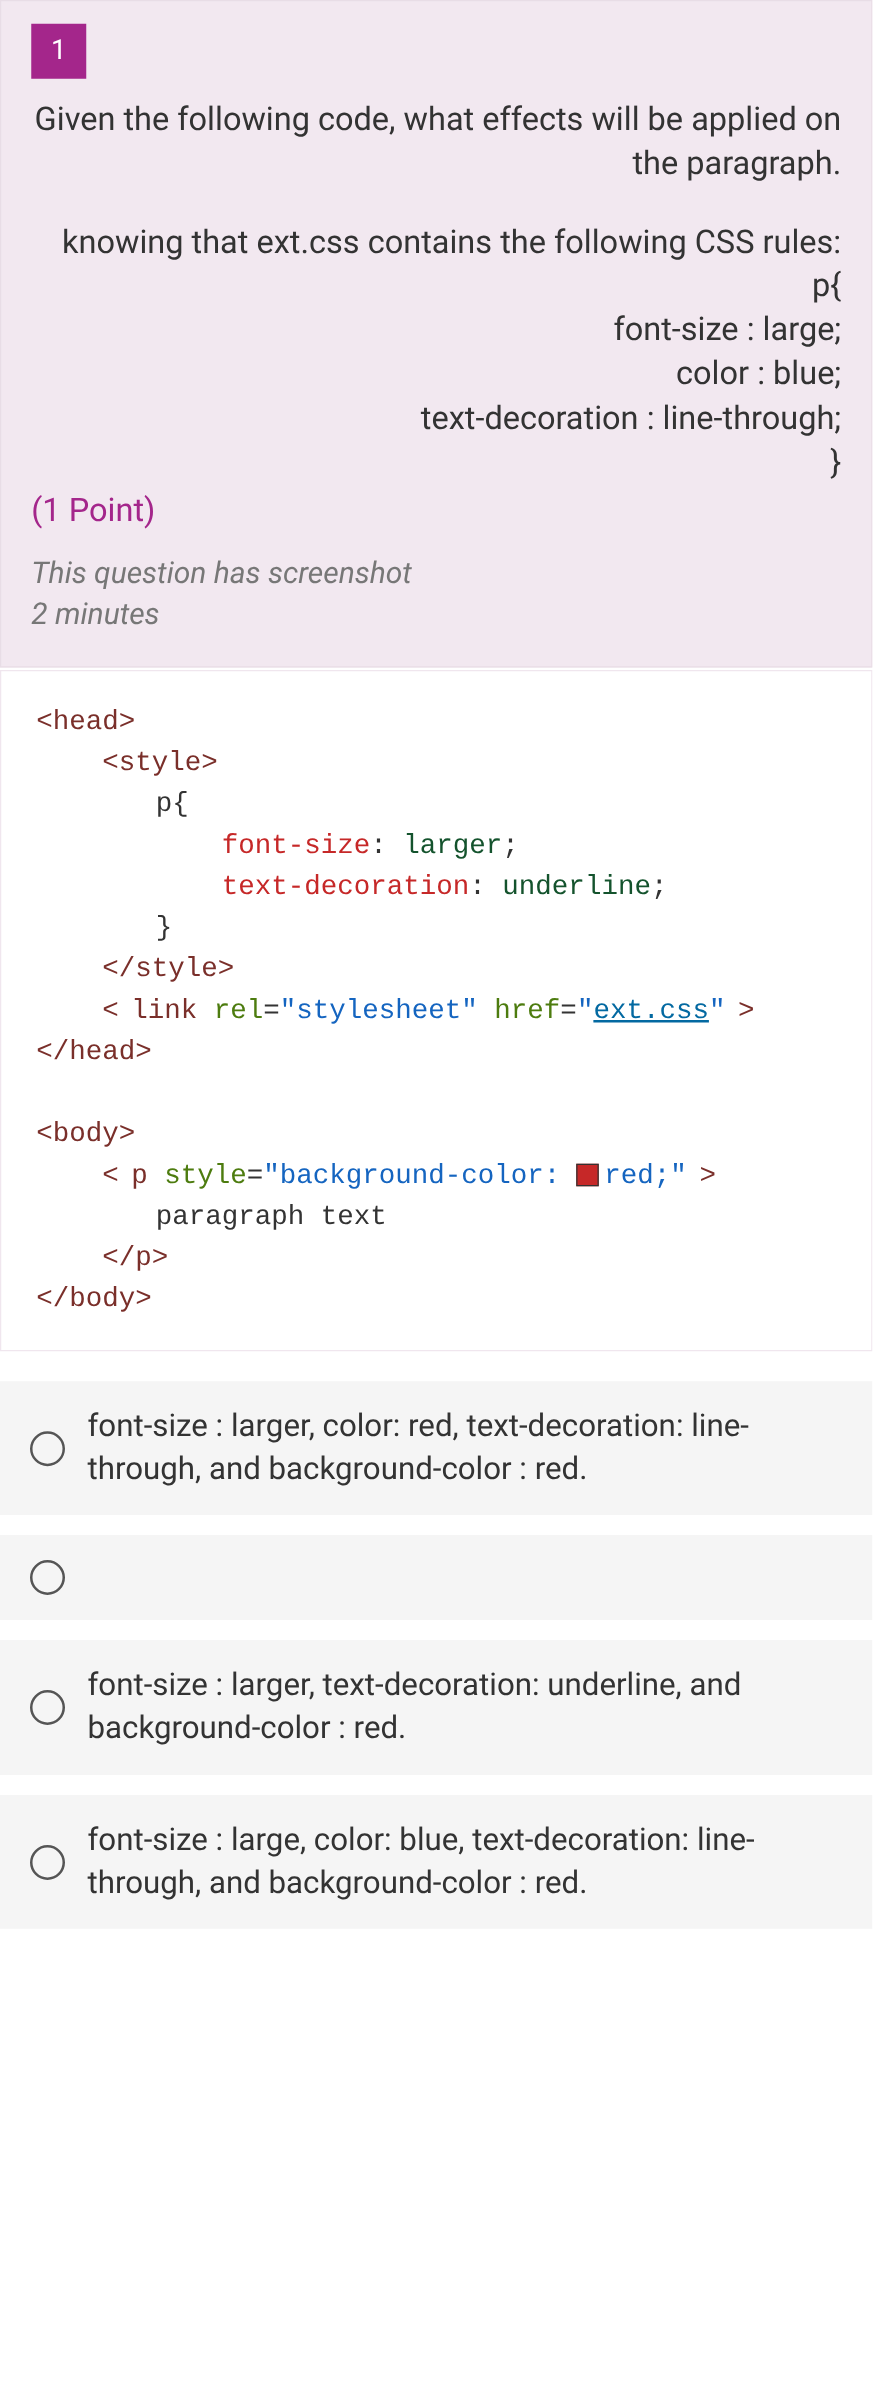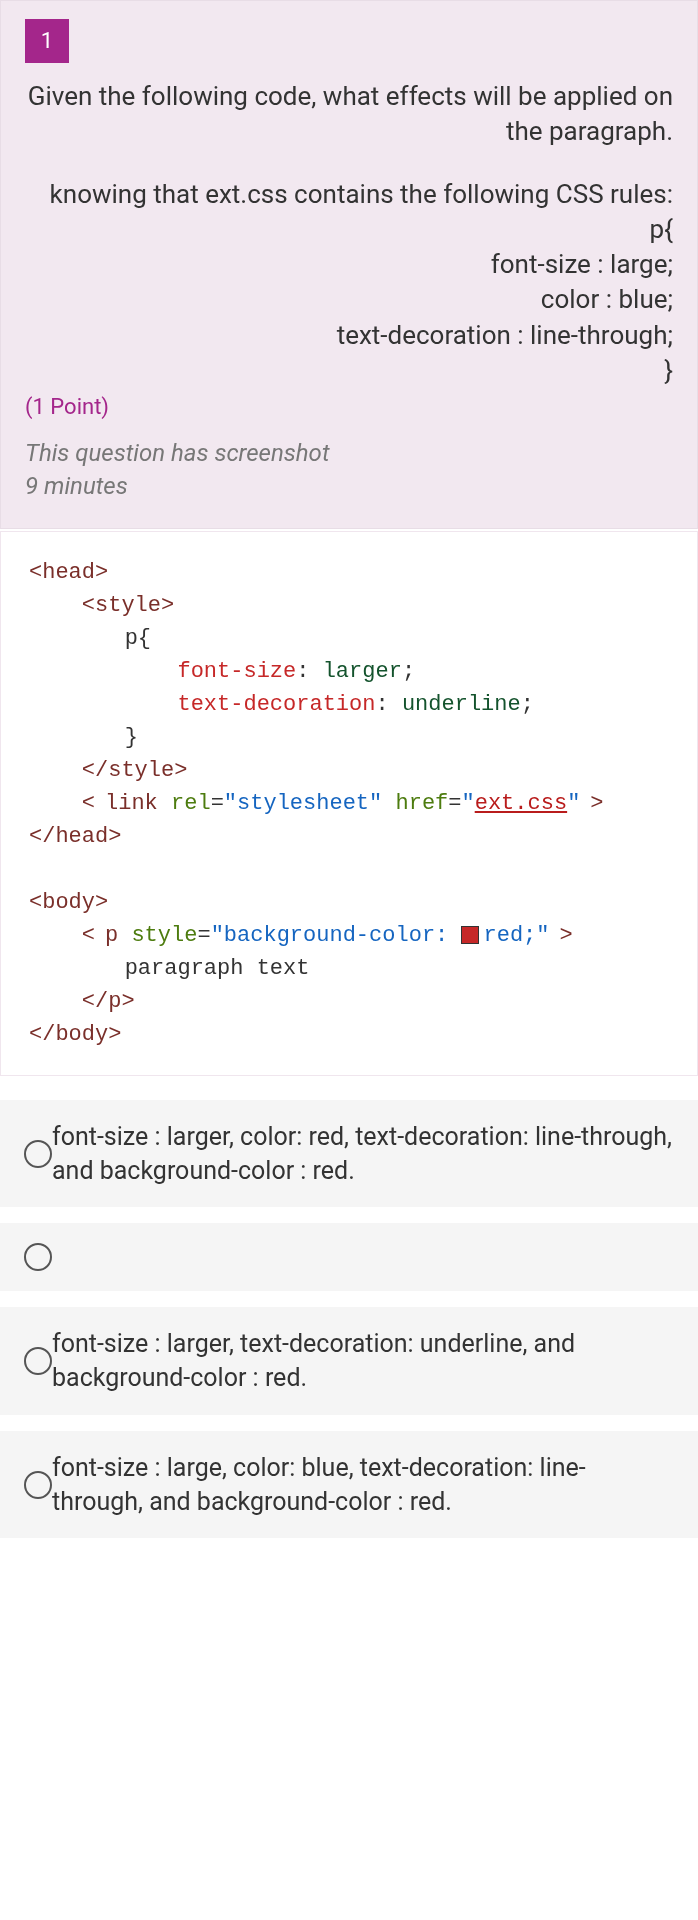--- a/index.html
+++ b/index.html
@@ -2,54 +2,54 @@
 <html><head>
 <meta charset="utf-8">
 <style>
 * { margin:0; padding:0; box-sizing:border-box; }
 body { font-family: Roboto, 'Segoe UI', Arial, sans-serif; background:#fff; width:698px; }
 .q-header { background:#f2e8f0; padding:18px 24px 24px; border:1px solid #e8dde6; }
 .q-num { display:inline-block; background:#a4268b; color:#fff; width:44px; height:44px; text-align:center; line-height:44px; font-size:22px; margin-bottom:16px; }
 .q-text { font-size:26px; color:#333; line-height:1.35; margin-bottom:28px;text-align:right; }
 .q-sub { font-size:26px; color:#333; line-height:1.35;text-align:right; }
 .q-sub .indent { padding-left:20px; }
-.q-points { color:#a4268b; font-size:22px; margin-top:6px; }
+.q-points { color:#a4268b; font-size:26px; margin-top:6px; }
 .q-meta { color:#777; font-style:italic; font-size:24px; margin-top:18px; line-height:1.4; }
 .code-block { background:#fff; padding:24px 18px; border:1px solid #f0e6ee; font-family:Consolas,'Courier New',monospace; font-size:22px; line-height:1.5; color:#333; white-space:pre; overflow:hidden; margin-top:2px; }
 .tag { color:#7a2f2a;margin-left:10px; }
 .attr { color:#4d7c0f; }
 .val { color:#1565c0; }
-.val-u { color:#b91c1c; text-decoration:underline; }
+.val-u { color:#0369a1; text-decoration:underline; }
 .prop { color:#c62828; }
 .pv { color:#14532d; }
 .txt { color:#333; }
 .swatch { display:inline-block; width:18px; height:18px; background:#c62828; border:1px solid #333; vertical-align:middle; margin-right:4px; }
 .options { margin-top:24px; }
-.opt { display:flex; align-items:center; padding:20px 24px; background:#f5f5f5; margin-bottom:16px; }
+.opt { display:flex; align-items:center; gap:18px; padding:20px 24px; background:#f5f5f5; margin-bottom:16px; }
 .radio { flex:0 0 28px; width:28px; height:28px; border:2px solid #555; border-radius:50%; }
 .opt-text { font-size:25px; color:#333; line-height:1.35; }
 </style>
 </head>
 <body>
 
 <div class="q-header">
   <div class="q-num">1</div>
   <div class="q-text">Given the following code, what effects will be applied on the paragraph.</div>
   <div class="q-sub">
     <div>knowing that ext.css contains the following CSS rules:</div>
     <div>p{</div>
     <div class="indent">font-size : large;</div>
     <div class="indent">color : blue;</div>
     <div class="indent">text-decoration : line-through;</div>
     <div>}</div>
   </div>
   <div class="q-points">(1 Point)</div>
   <div class="q-meta">
     <div>This question has screenshot</div>
-    <div>9 minutes</div>
+    <div>2 minutes</div>
   </div>
 </div>
 
 <div class="code-block"><span class="tag">&lt;head&gt;</span>
     <span class="tag">&lt;style&gt;</span>
         <span class="txt">p{</span>
             <span class="prop">font-size</span><span class="txt">: </span><span class="pv">larger</span><span class="txt">;</span>
             <span class="prop">text-decoration</span><span class="txt">: </span><span class="pv">underline</span><span class="txt">;</span>
         <span class="txt">}</span>
     <span class="tag">&lt;/style&gt;</span>

